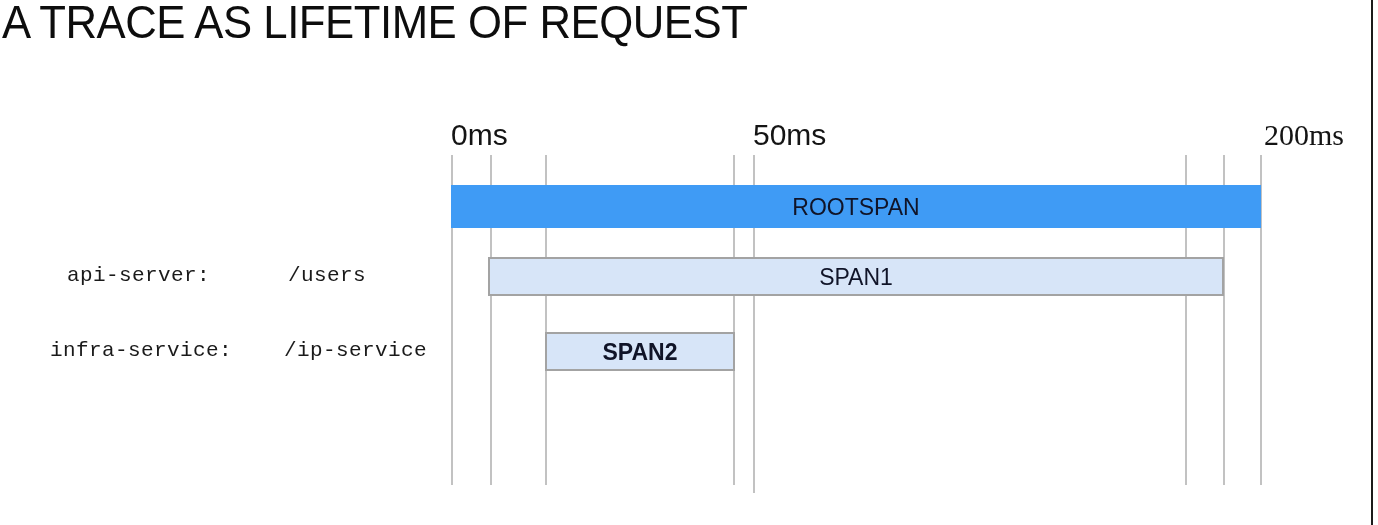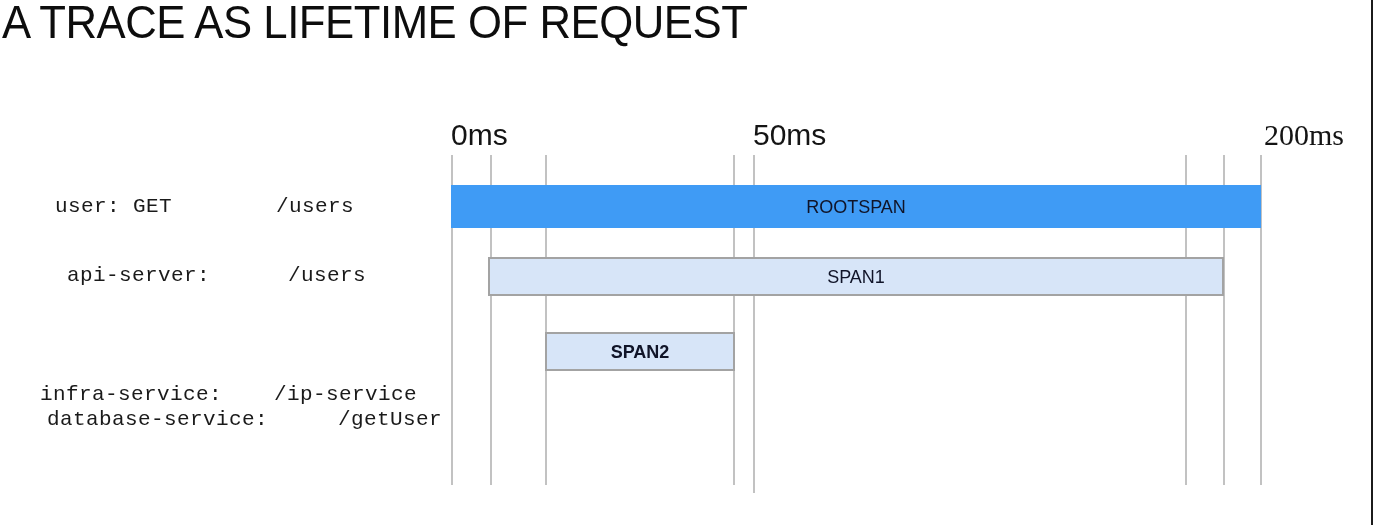--- a/index.html
+++ b/index.html
@@ -93,21 +93,21 @@
   
   .bar {
     position: absolute;
     box-sizing: border-box;
     display: flex;
     align-items: center;
     justify-content: center;
   }
   .bar .bar-text {
     font-family: "Liberation Sans", sans-serif;
-    font-size: 18px;
+    font-size: 23px;
     line-height: 28px;
     color: #101428;
     white-space: nowrap;
   }
   .bar.root {
     background: #3f9bf5;
     border: none;
   }
   .bar.child {
     background: #d7e5f8;
@@ -129,49 +129,39 @@
 
     <div class="gridline" style="left:451px;  top:155px; height:330px;"></div>
     <div class="gridline" style="left:490px;  top:155px; height:330px;"></div>
     <div class="gridline" style="left:545px;  top:155px; height:330px;"></div>
     <div class="gridline" style="left:733px;  top:155px; height:330px;"></div>
     <div class="gridline" style="left:753px;  top:155px; height:338px;"></div>
     <div class="gridline" style="left:1185px; top:155px; height:330px;"></div>
     <div class="gridline" style="left:1223px; top:155px; height:330px;"></div>
     <div class="gridline" style="left:1260px; top:155px; height:330px;"></div>
 
-    <div class="row-label" style="left:55px; top:194px;">
-      <span class="svc">user: GET</span>
-      <span style="display:inline-block;width:78px;"></span>
-      <span class="ep">/users</span>
-    </div>
     <div class="bar root" style="left:451px; top:185px; width:810px; height:43px;">
       <span class="bar-text">ROOTSPAN</span>
     </div>
 
     <div class="row-label" style="left:67px; top:263px;">
       <span class="svc">api-server:</span>
       <span style="display:inline-block;width:52px;"></span>
       <span class="ep">/users</span>
     </div>
     <div class="bar child" style="left:488px; top:257px; width:736px; height:39px;">
       <span class="bar-text">SPAN1</span>
     </div>
 
-    <div class="row-label" style="left:40px; top:338px;margin-top:44px;">
+    <div class="row-label" style="left:50px; top:338px;">
       <span class="svc">infra-service:</span>
       <span style="display:inline-block;width:26px;"></span>
       <span class="ep">/ip-service</span>
     </div>
     <div class="bar child" style="left:545px; top:332px; width:190px; height:39px;font-weight:bold;">
       <span class="bar-text">SPAN2</span>
     </div>
 
-    <div class="row-label" style="left:47px; top:407px;">
-      <span class="svc">database-service:</span>
-      <span style="display:inline-block;width:44px;"></span>
-      <span class="ep">/getUser</span>
-    </div>
 
   </div>
 
   <div class="slide-edge"></div>
 </div>
 
 </body></html>

